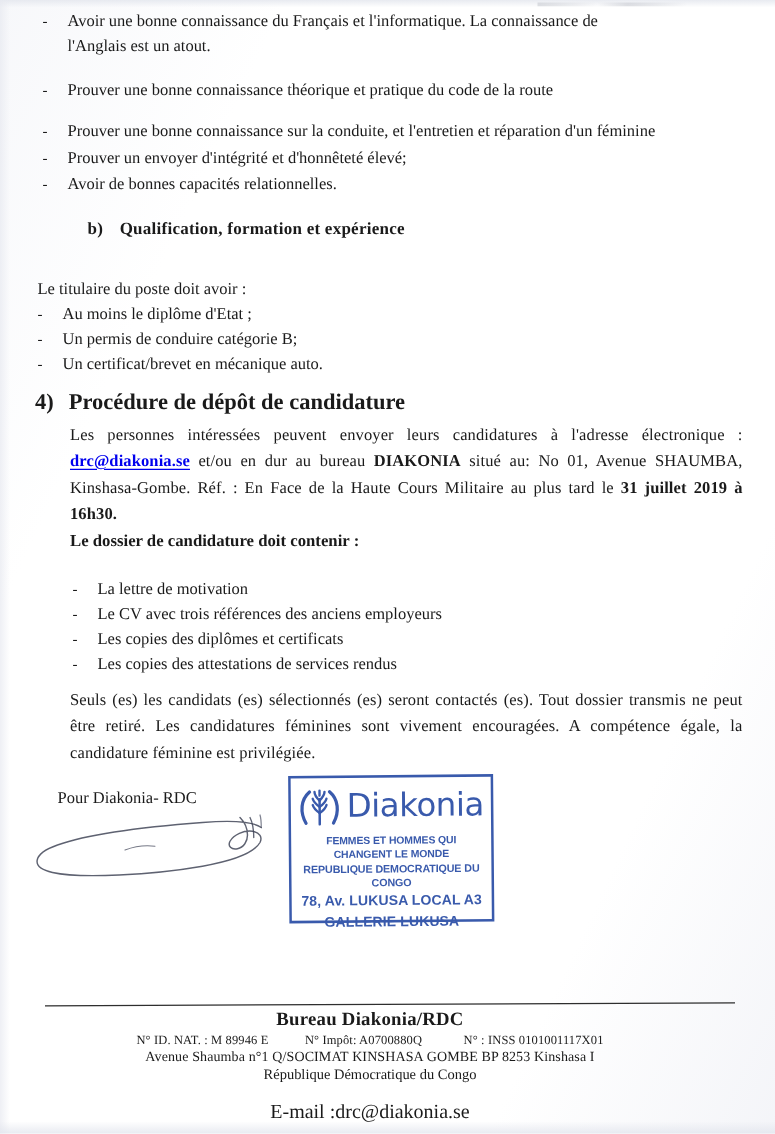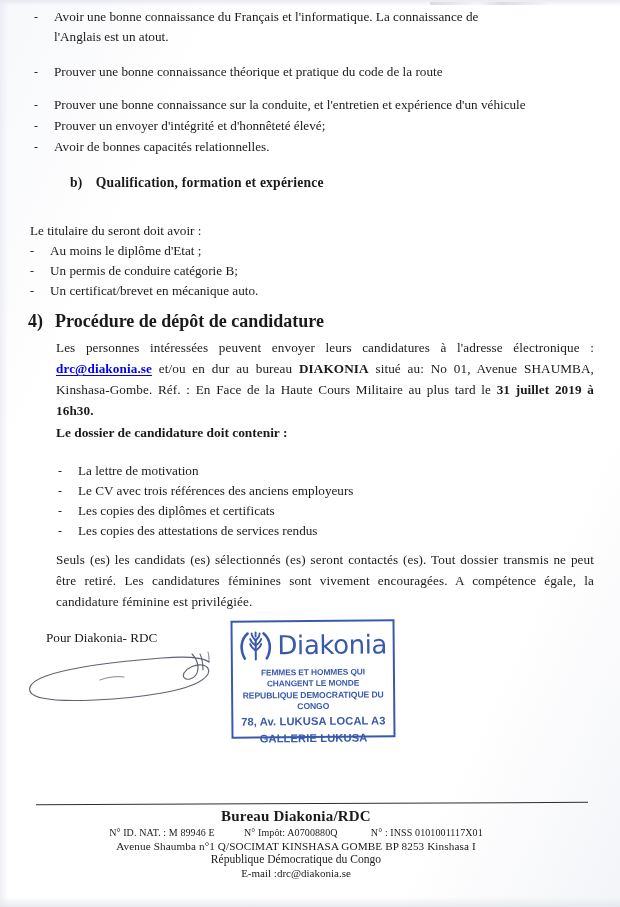--- a/index.html
+++ b/index.html
@@ -192,22 +192,22 @@
   .f-addr {
     font-size: 11.2px;
     margin-top: 2px;
     letter-spacing: 0.1px;
   }
   .f-country {
     font-size: 11.6px;
     margin-top: 1px;
   }
   .f-mail {
-    font-size: 11px;
-    margin-top: 1px;
+    font-size: 16px;
+    margin-top: 15px;
   }
   .f-tel {
     font-size: 11.4px;
     margin-top: 1px;
   }
 
   
   .top-artifact {
     position: absolute;
     top: 2px;
@@ -233,40 +233,40 @@
     <span class="btext">Avoir une bonne connaissance du Français et l'informatique. La connaissance de l'Anglais est un atout.</span>
   </div>
 
   <div class="bullet-row" style="left:34px; top:62px; width:540px;">
     <span class="dash">-</span>
     <span class="btext">Prouver une bonne connaissance théorique et pratique du code de la route</span>
   </div>
 
   <div class="bullet-row" style="left:34px; top:95px; width:560px;">
     <span class="dash">-</span>
-    <span class="btext">Prouver une bonne connaissance sur la conduite, et l'entretien et expérience d'un véhicule</span>
+    <span class="btext">Prouver une bonne connaissance sur la conduite, et l'entretien et réparation d'un féminine</span>
   </div>
 
   <div class="bullet-row" style="left:34px; top:116px; width:540px;">
     <span class="dash">-</span>
     <span class="btext">Prouver un envoyer d'intégrité et d'honnêteté élevé;</span>
   </div>
 
   <div class="bullet-row" style="left:34px; top:137px; width:540px;">
     <span class="dash">-</span>
     <span class="btext">Avoir de bonnes capacités relationnelles.</span>
   </div>
 
   <div class="heading" style="left:70px; top:175px;">
     <span>b)</span>
     <span style="display:inline-block; width:6px;"></span>
     <span>Qualification, formation et expérience</span>
   </div>
 
-  <div class="plain" style="left:30px; top:221px;">Le titulaire du seront doit avoir :</div>
+  <div class="plain" style="left:30px; top:221px;">Le titulaire du poste doit avoir :</div>
 
   <div class="bullet-row" style="left:30px; top:241px; width:420px;">
     <span class="dash">-</span>
     <span class="btext">Au moins le diplôme d'Etat ;</span>
   </div>
   <div class="bullet-row" style="left:30px; top:261px; width:420px;">
     <span class="dash">-</span>
     <span class="btext">Un permis de conduire catégorie B;</span>
   </div>
   <div class="bullet-row" style="left:30px; top:281px; width:420px;">

